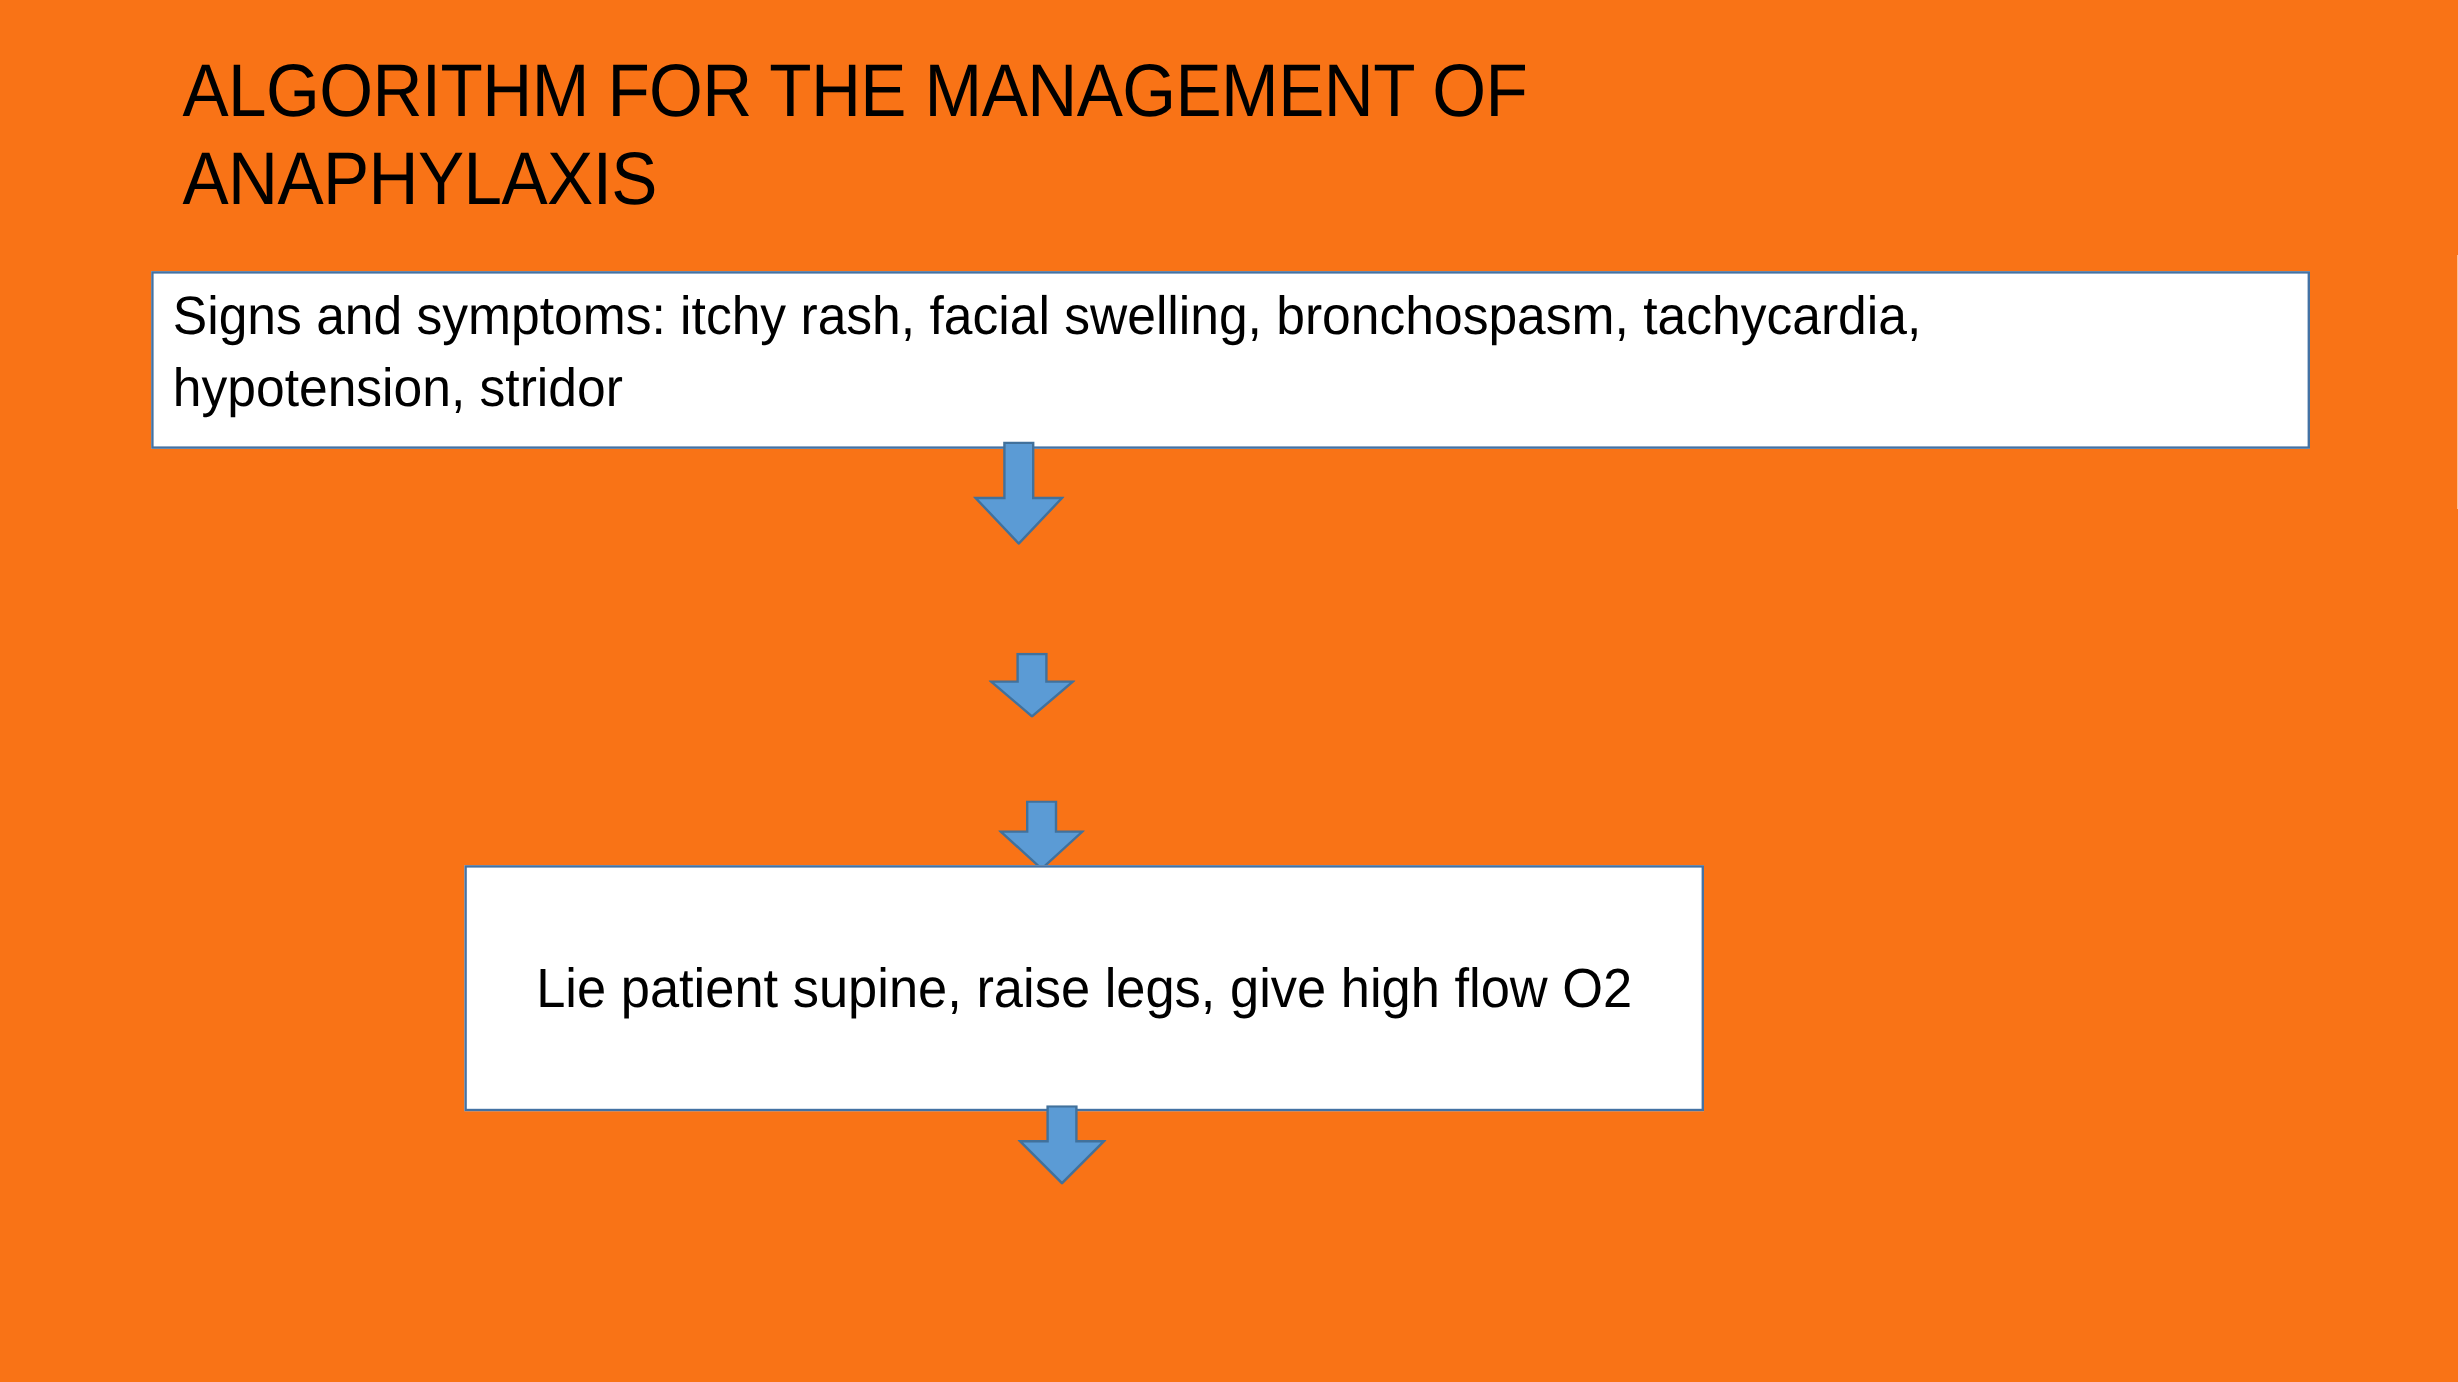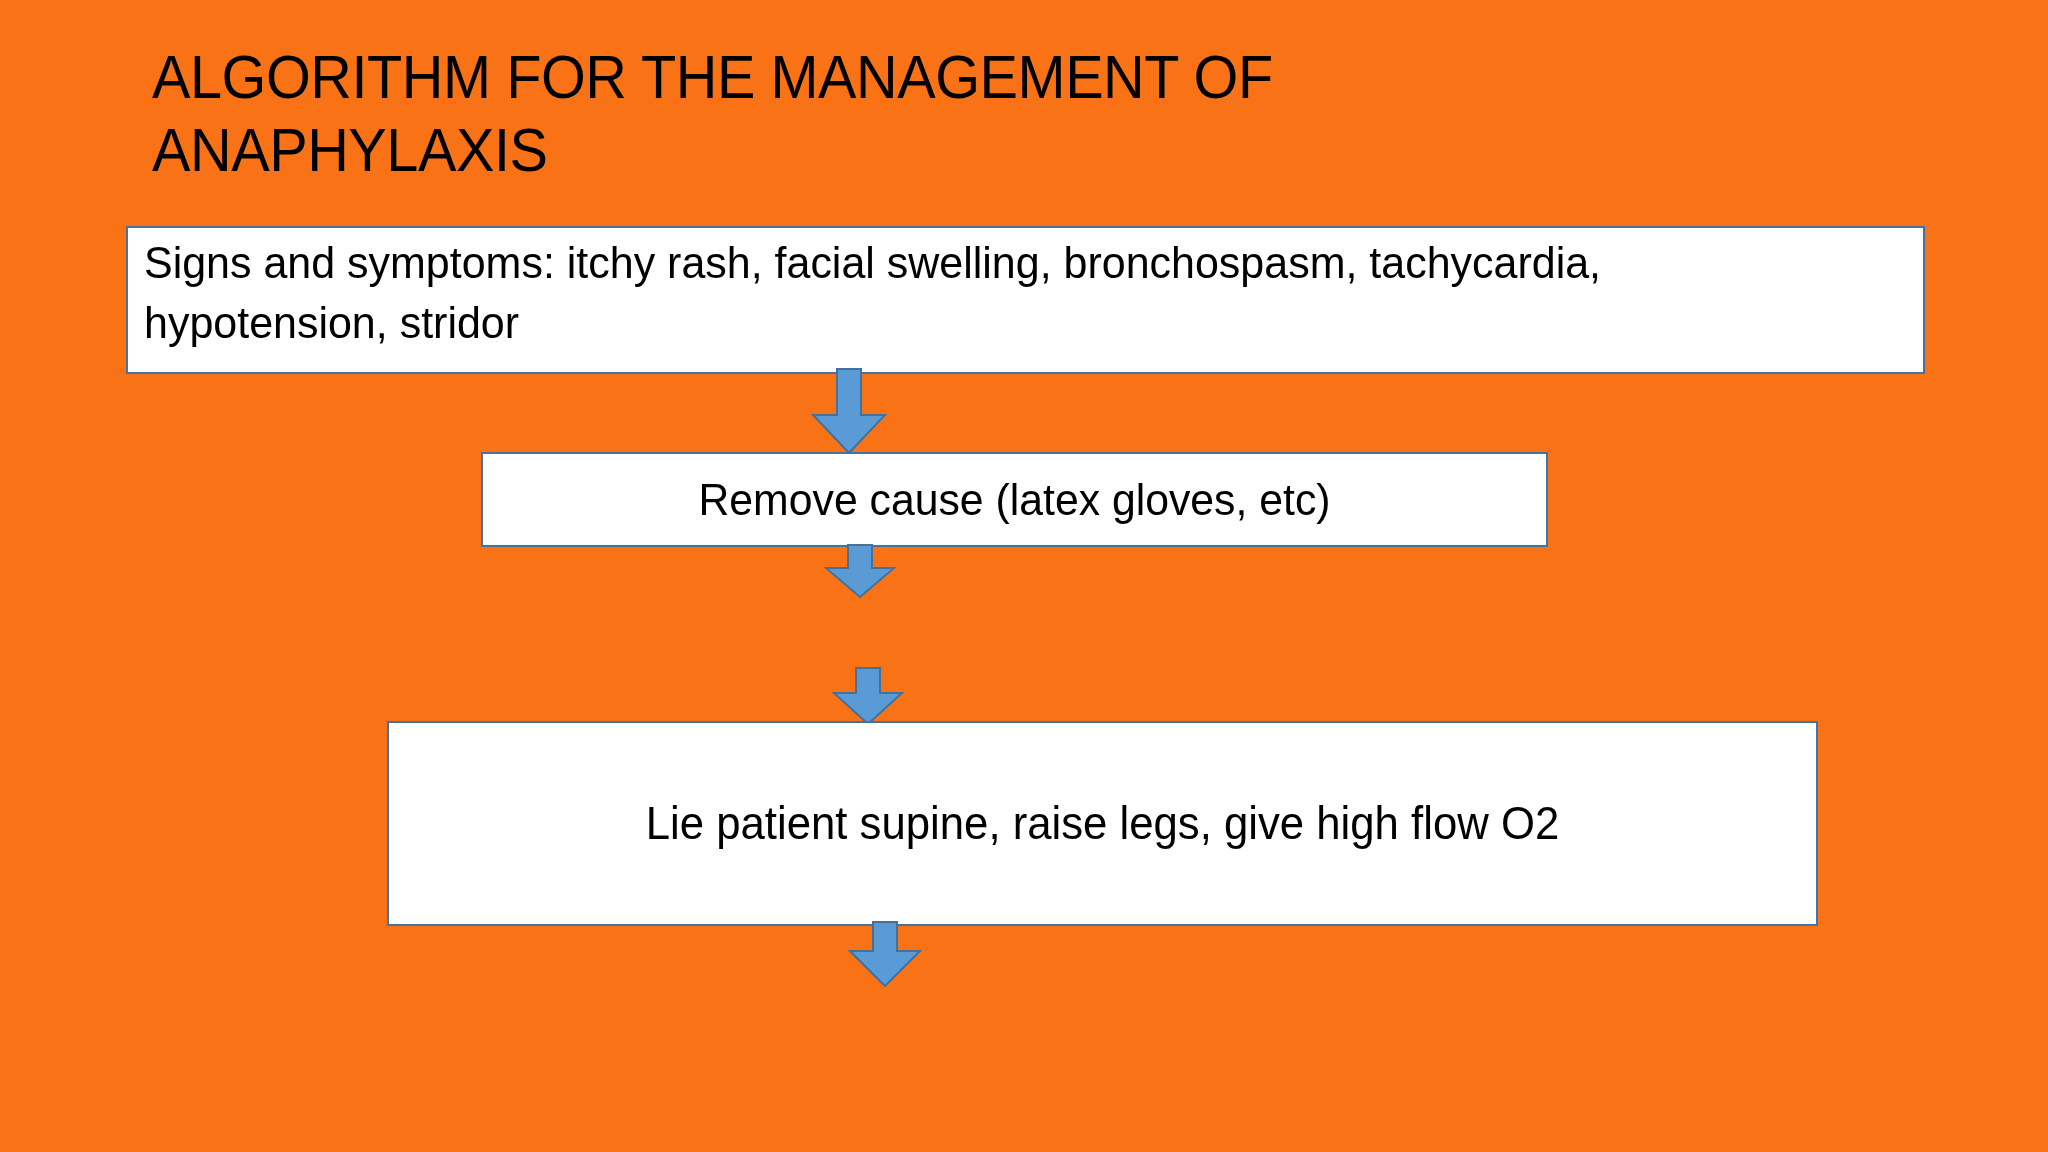--- a/index.html
+++ b/index.html
@@ -102,21 +102,21 @@
     font-family: "Liberation Sans", sans-serif;
     letter-spacing: 0.2px;
     transform: scaleX(0.99);
     white-space: pre;
   }
 
   
   #box-lie-supine {
     left: 387px;
     top: 721px;
-    width: 1431px;
+    width: 1033px;
     height: 205px;
     justify-content: center;
   }
   #box-lie-supine .box-text {
     text-align: center;
     font-size: 46px;
     line-height: 1.1;
   }
 
   
@@ -140,23 +140,20 @@
   <div class="flow-box" id="box-signs">
     <span class="box-text">Signs and symptoms: itchy rash, facial swelling, bronchospasm, tachycardia, hypotension, stridor</span>
   </div>
 
   <div class="down-arrow" id="arrow-1">
     <svg viewBox="0 0 76 86" width="76" height="86" aria-hidden="true">
       <polygon points="26,1 50,1 50,47 74,47 38,85 2,47 26,47" fill="#5B9BD5" stroke="#41719C" stroke-width="2" stroke-linejoin="miter"></polygon>
     </svg>
   </div>
 
-  <div class="flow-box" id="box-remove-cause">
-    <span class="box-text">Remove cause (latex gloves, etc)</span>
-  </div>
 
   <div class="down-arrow" id="arrow-2">
     <svg viewBox="0 0 72 54" width="72" height="54" aria-hidden="true">
       <polygon points="24,1 48,1 48,24 70,24 36,53 2,24 24,24" fill="#5B9BD5" stroke="#41719C" stroke-width="2" stroke-linejoin="miter"></polygon>
     </svg>
   </div>
 
 
   <div class="down-arrow" id="arrow-3">
     <svg viewBox="0 0 72 58" width="72" height="58" aria-hidden="true">

